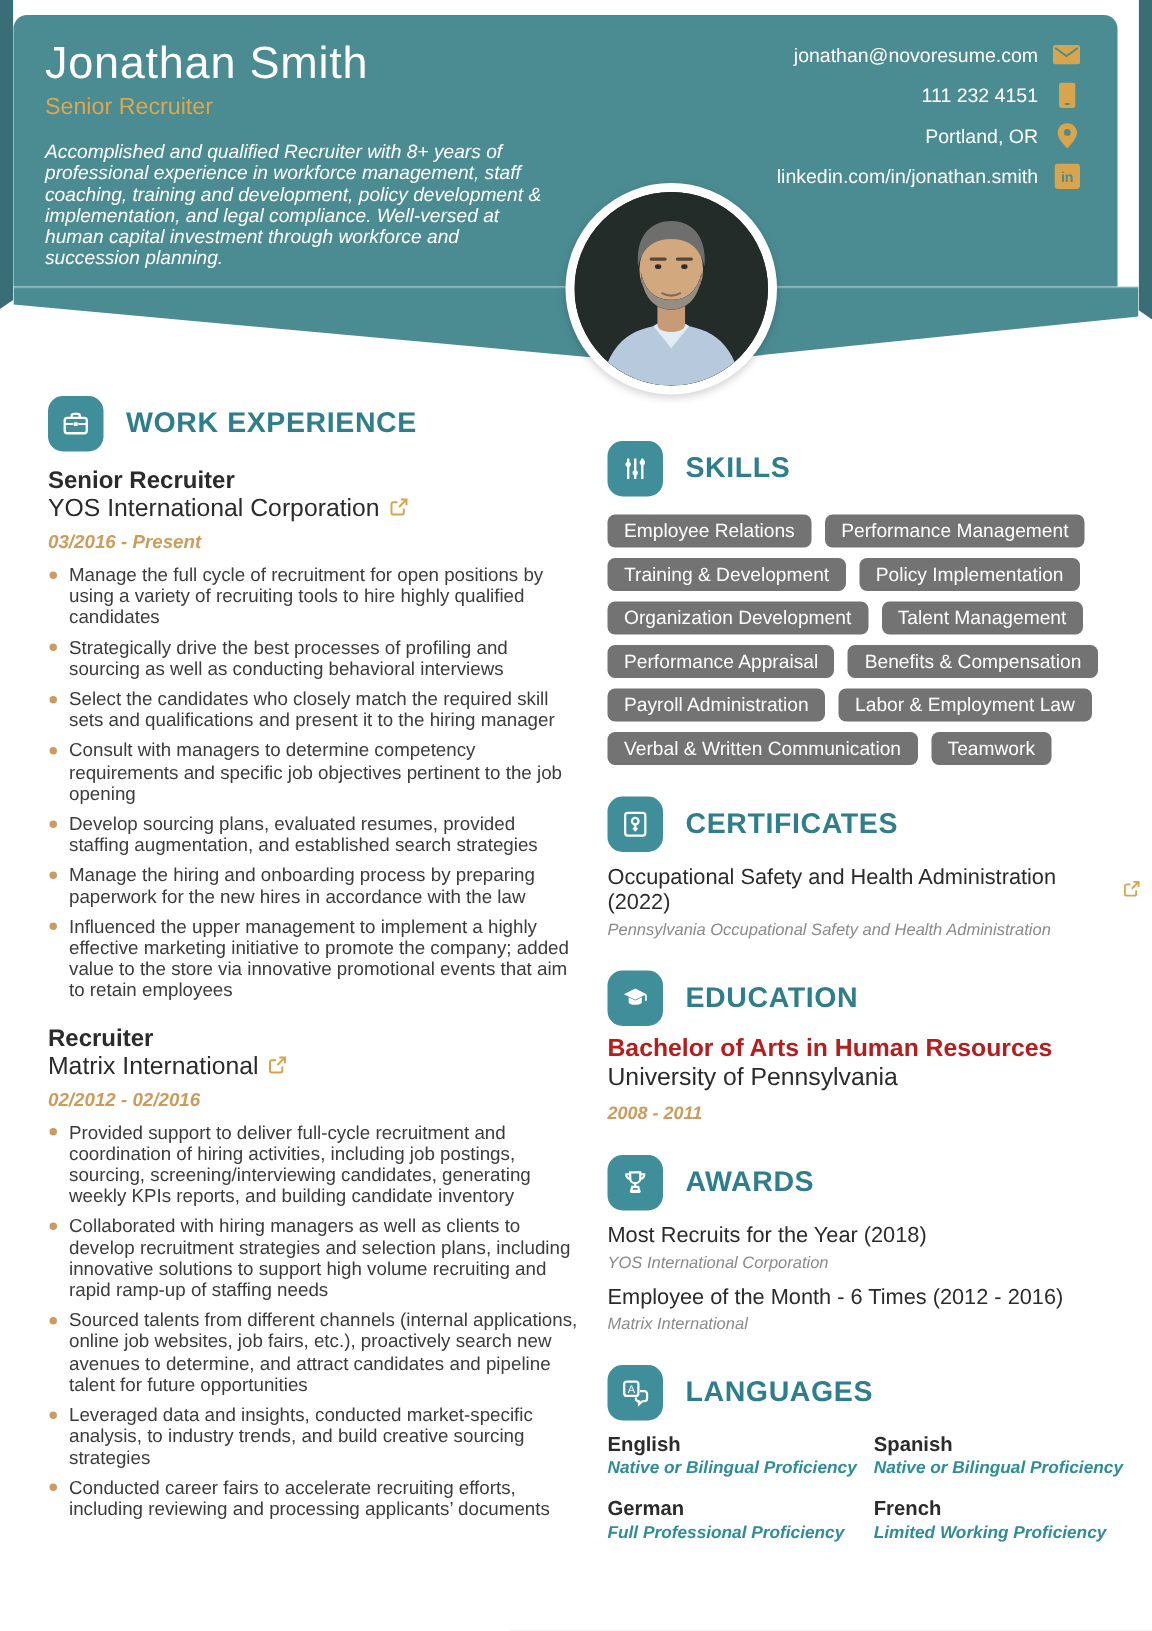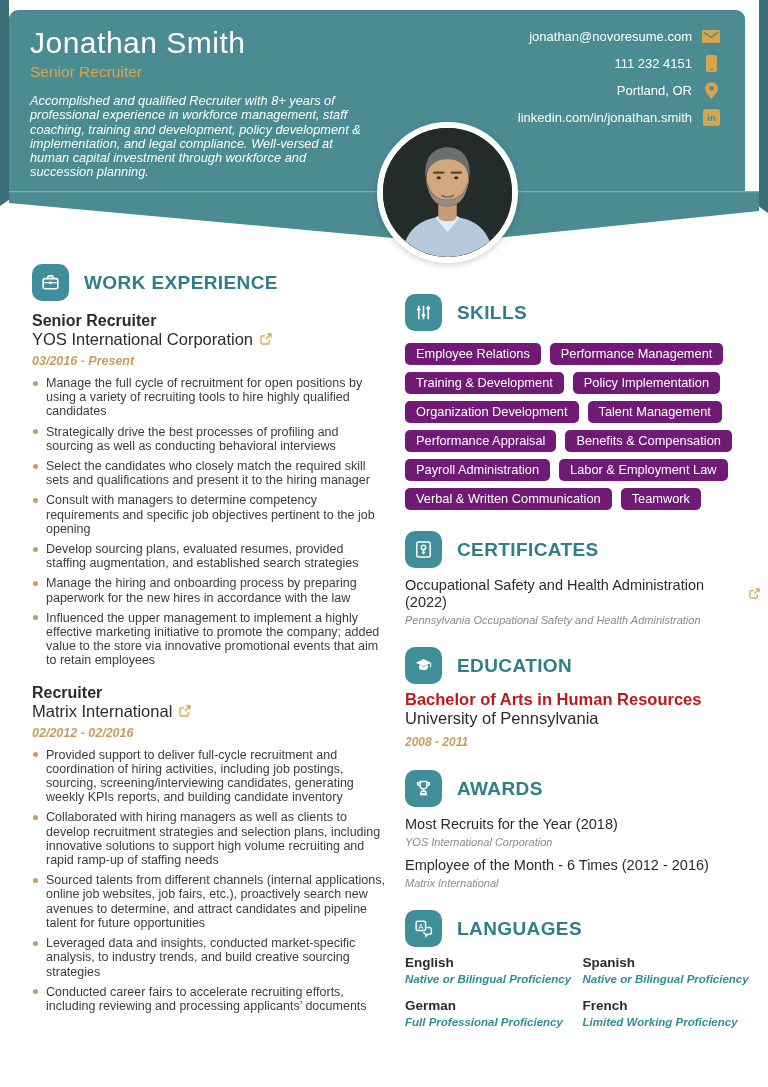--- a/index.html
+++ b/index.html
@@ -54,21 +54,21 @@
              display:flex; align-items:center; gap:7px; }
   .dates   { font-size:12.5px; font-style:italic; font-weight:600; color:#CD9C5D; margin-top:5px; }
   .bullets { list-style:none; margin-top:8px; }
   .bullets li { position:relative; padding-left:14px; font-size:12.5px; line-height:14.2px;
              color:#3C3C3C; margin-bottom:6px; }
   .bullets li::before { content:""; position:absolute; left:1px; top:4.5px; width:5px; height:5px;
              border-radius:50%; background:#CB9B60; }
 
   
   .pills { display:flex; flex-wrap:wrap; gap:7px 9px; margin-top:12px; }
-  .pill { background:#701a75; color:#ffffff; font-size:12.8px; font-weight:500;
+  .pill { background:#737373; color:#ffffff; font-size:12.8px; font-weight:500;
           padding:3px 11px 4px; border-radius:5px; line-height:15px; }
 
   
   .rsec { margin-top:21px; }
   .rsec .section-head { margin-bottom:6px; }
   .item { margin-top:9px; }
   .item-title { font-size:14.5px; color:#2B2B2B; line-height:17px;
           display:flex; align-items:center; gap:7px; }
   .item-sub { font-size:11px; font-style:italic; color:#8A8A8A; margin-top:3px; }
 

